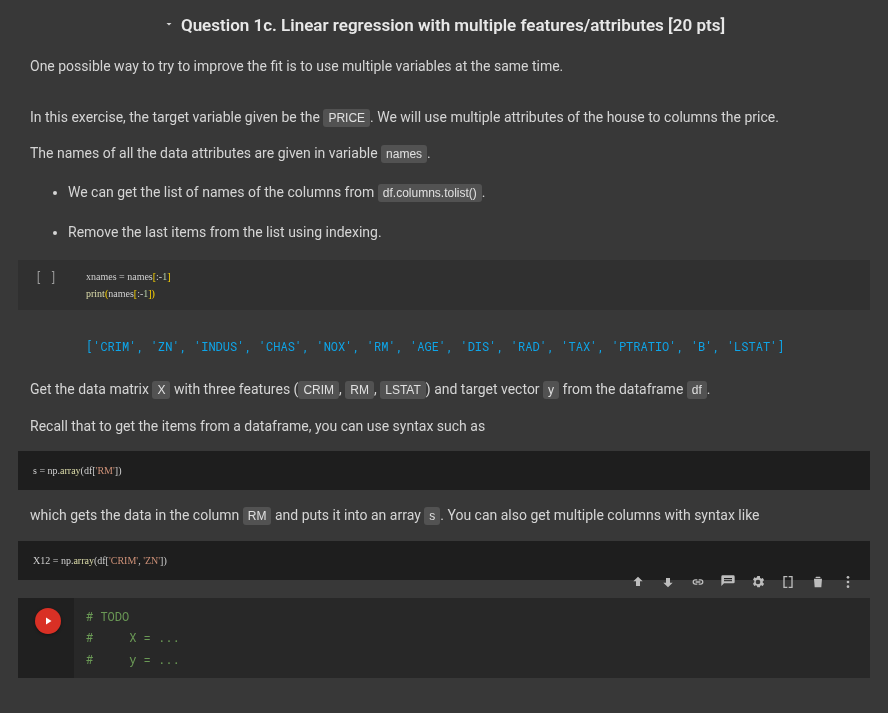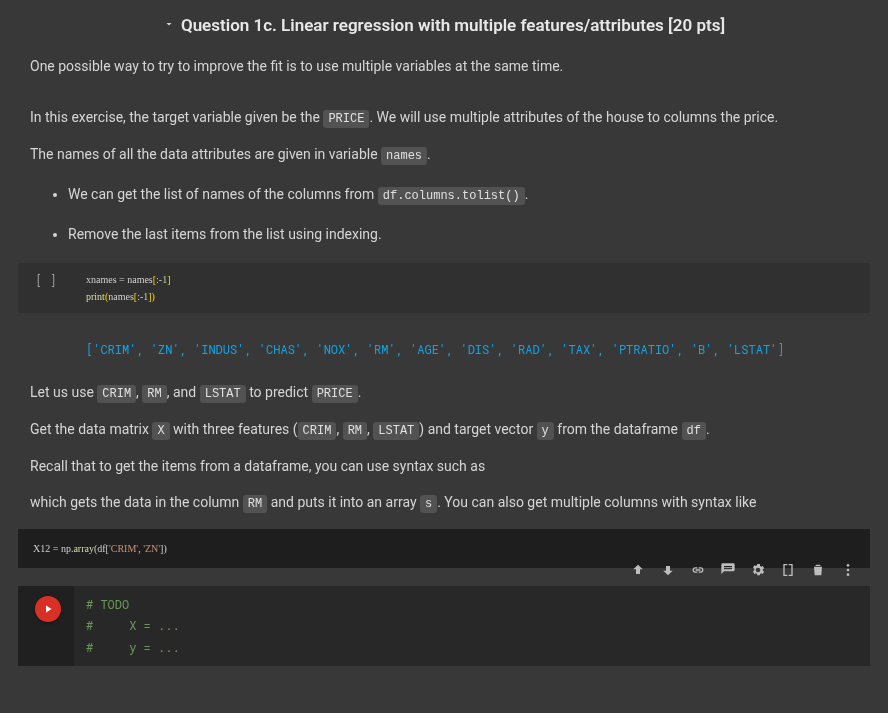--- a/index.html
+++ b/index.html
@@ -25,21 +25,21 @@
   .section-title {
     font-size: 17px;
     font-weight: 600;
     color: #e8e8e8;
   }
   .content { padding: 0 30px 0 30px; }
   .para { margin: 8px 0 14px 0; color: #d5d5d5; }
   code.inline {
     background: #525252;
     color: #e0e0e0;
-    font-family: Liberation Mono, monospace;
+    font-family: Liberation Sans, sans-serif;
     font-size: 12px;
     padding: 2px 5px;
     border-radius: 3px;
     white-space: nowrap;
   }
   ul.bullets { list-style: disc; margin: 10px 0 16px 38px; }
   ul.bullets li { margin: 17px 0; }
   .cell {
     display: flex;
     margin: 10px -12px 0 -12px;
@@ -160,30 +160,31 @@
       <li>Remove the last items from the list using indexing.</li>
     </ul>
 
     <div class="cell">
       <div class="cell-gutter">[ ]</div>
       <div class="cell-code"><span class="tok-id">xnames </span><span class="tok-punc">=</span><span class="tok-id"> names</span><span class="tok-brk">[</span><span class="tok-punc">:</span><span class="tok-punc">-</span><span class="tok-num">1</span><span class="tok-brk">]</span>
 <span class="tok-fn">print</span><span class="tok-brk">(</span><span class="tok-id">names</span><span class="tok-brk">[</span><span class="tok-punc">:</span><span class="tok-punc">-</span><span class="tok-num">1</span><span class="tok-brk">]</span><span class="tok-brk">)</span></div>
     </div>
     <div class="cell-output">['CRIM', 'ZN', 'INDUS', 'CHAS', 'NOX', 'RM', 'AGE', 'DIS', 'RAD', 'TAX', 'PTRATIO', 'B', 'LSTAT']</div>
 
-    <p class="para">
-      <span>Let us use </span><code class="inline">CRIM</code><span>, </span><code class="inline">RM</code><span>, and </span><code class="inline">LSTAT</code><span> to predict </span><code class="inline">PRICE</code><span>.</span>
-    </p>
 
     <p class="para">
       <span>Get the data matrix </span><code class="inline">X</code><span> with three features (</span><code class="inline">CRIM</code><span>, </span><code class="inline">RM</code><span>, </span><code class="inline">LSTAT</code><span>) and target vector </span><code class="inline">y</code><span> from the dataframe </span><code class="inline">df</code><span>.</span>
     </p>
 
     <p class="para">Recall that to get the items from a dataframe, you can use syntax such as</p>
 
+    <div class="cell plain">
+      <div class="cell-gutter"></div>
+      <div class="cell-code"><span class="tok-id">s </span><span class="tok-punc">=</span><span class="tok-id"> np</span><span class="tok-punc">.</span><span class="tok-fn">array</span><span class="tok-punc">(</span><span class="tok-id">df</span><span class="tok-punc">[</span><span class="tok-str">'RM'</span><span class="tok-punc">]</span><span class="tok-punc">)</span></div>
+    </div>
 
     <p class="para">
       <span>which gets the data in the column </span><code class="inline">RM</code><span> and puts it into an array </span><code class="inline">s</code><span>. You can also get multiple columns with syntax like</span>
     </p>
 
     <div class="cell plain">
       <div class="cell-gutter"></div>
       <div class="cell-code"><span class="tok-id">X12 </span><span class="tok-punc">=</span><span class="tok-id"> np</span><span class="tok-punc">.</span><span class="tok-fn">array</span><span class="tok-punc">(</span><span class="tok-id">df</span><span class="tok-punc">[</span><span class="tok-str">'CRIM'</span><span class="tok-punc">, </span><span class="tok-str">'ZN'</span><span class="tok-punc">]</span><span class="tok-punc">)</span></div>
     </div>
 

